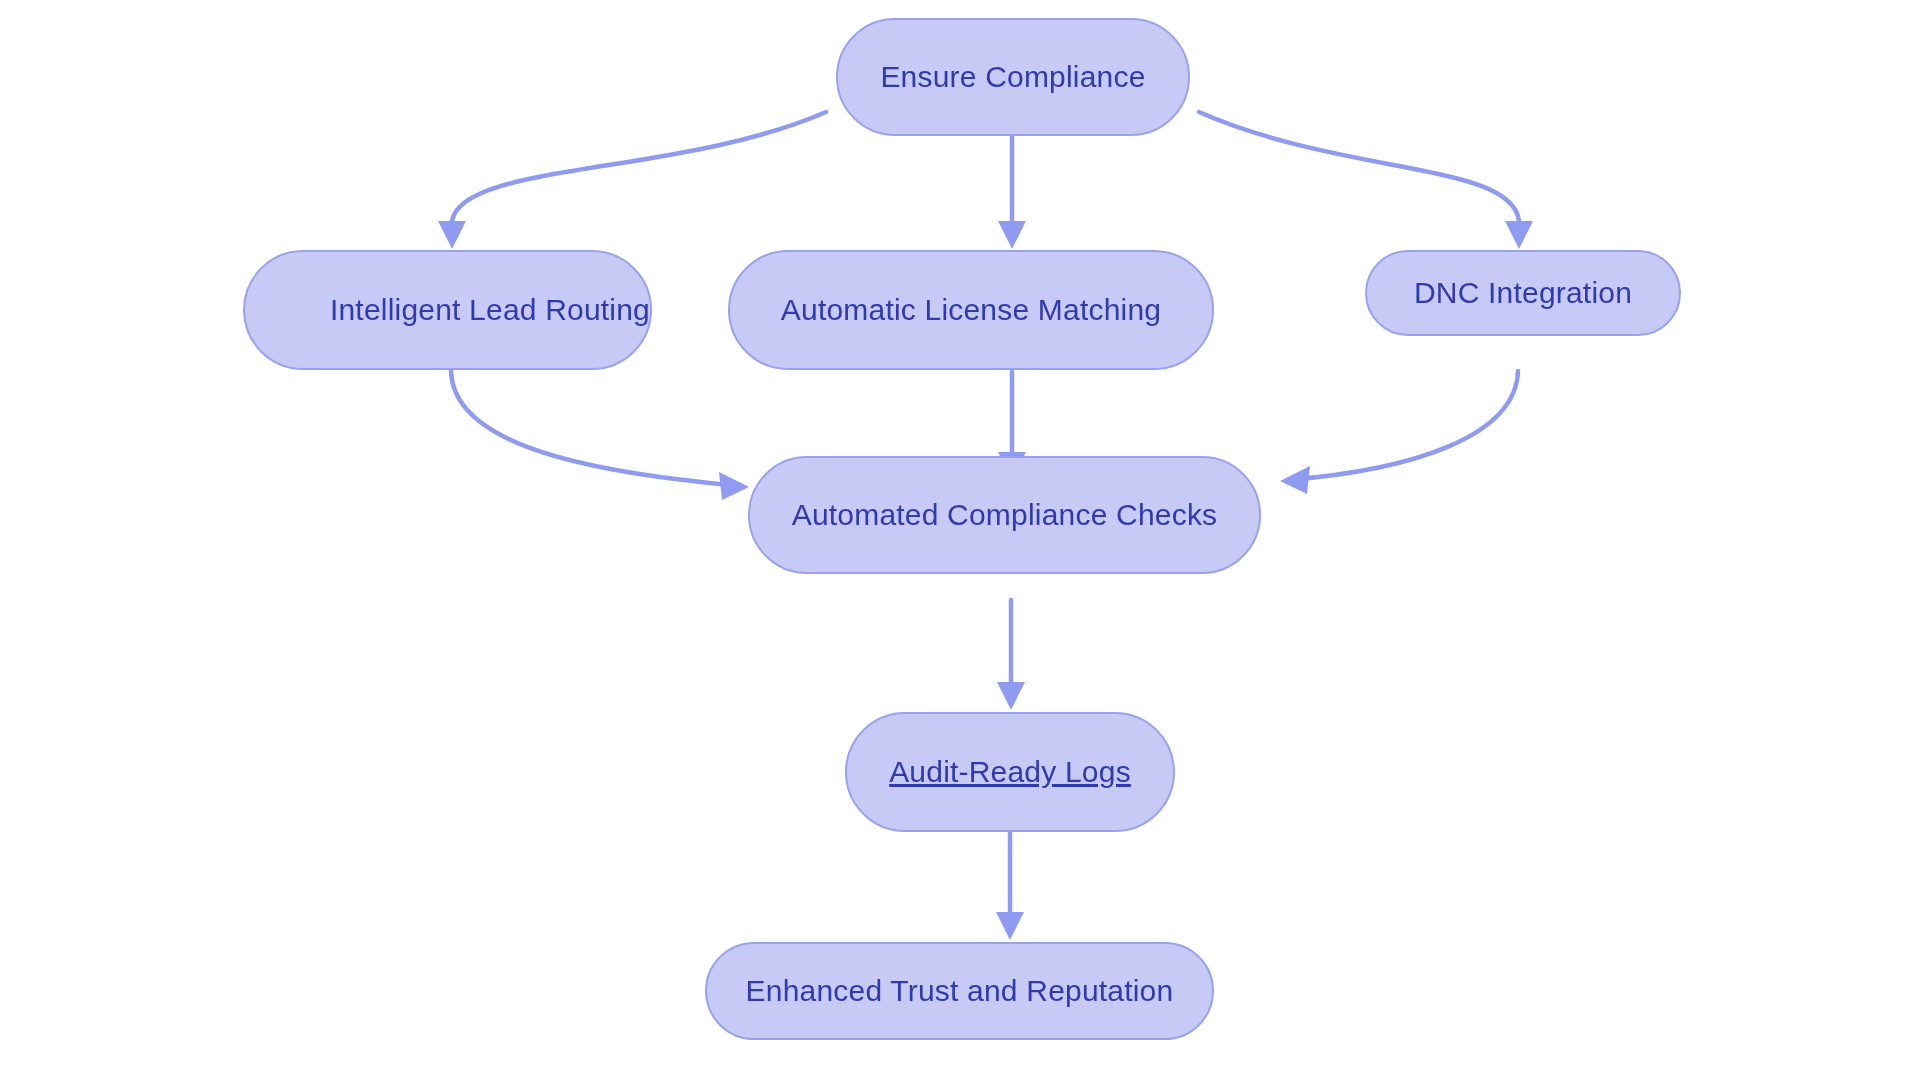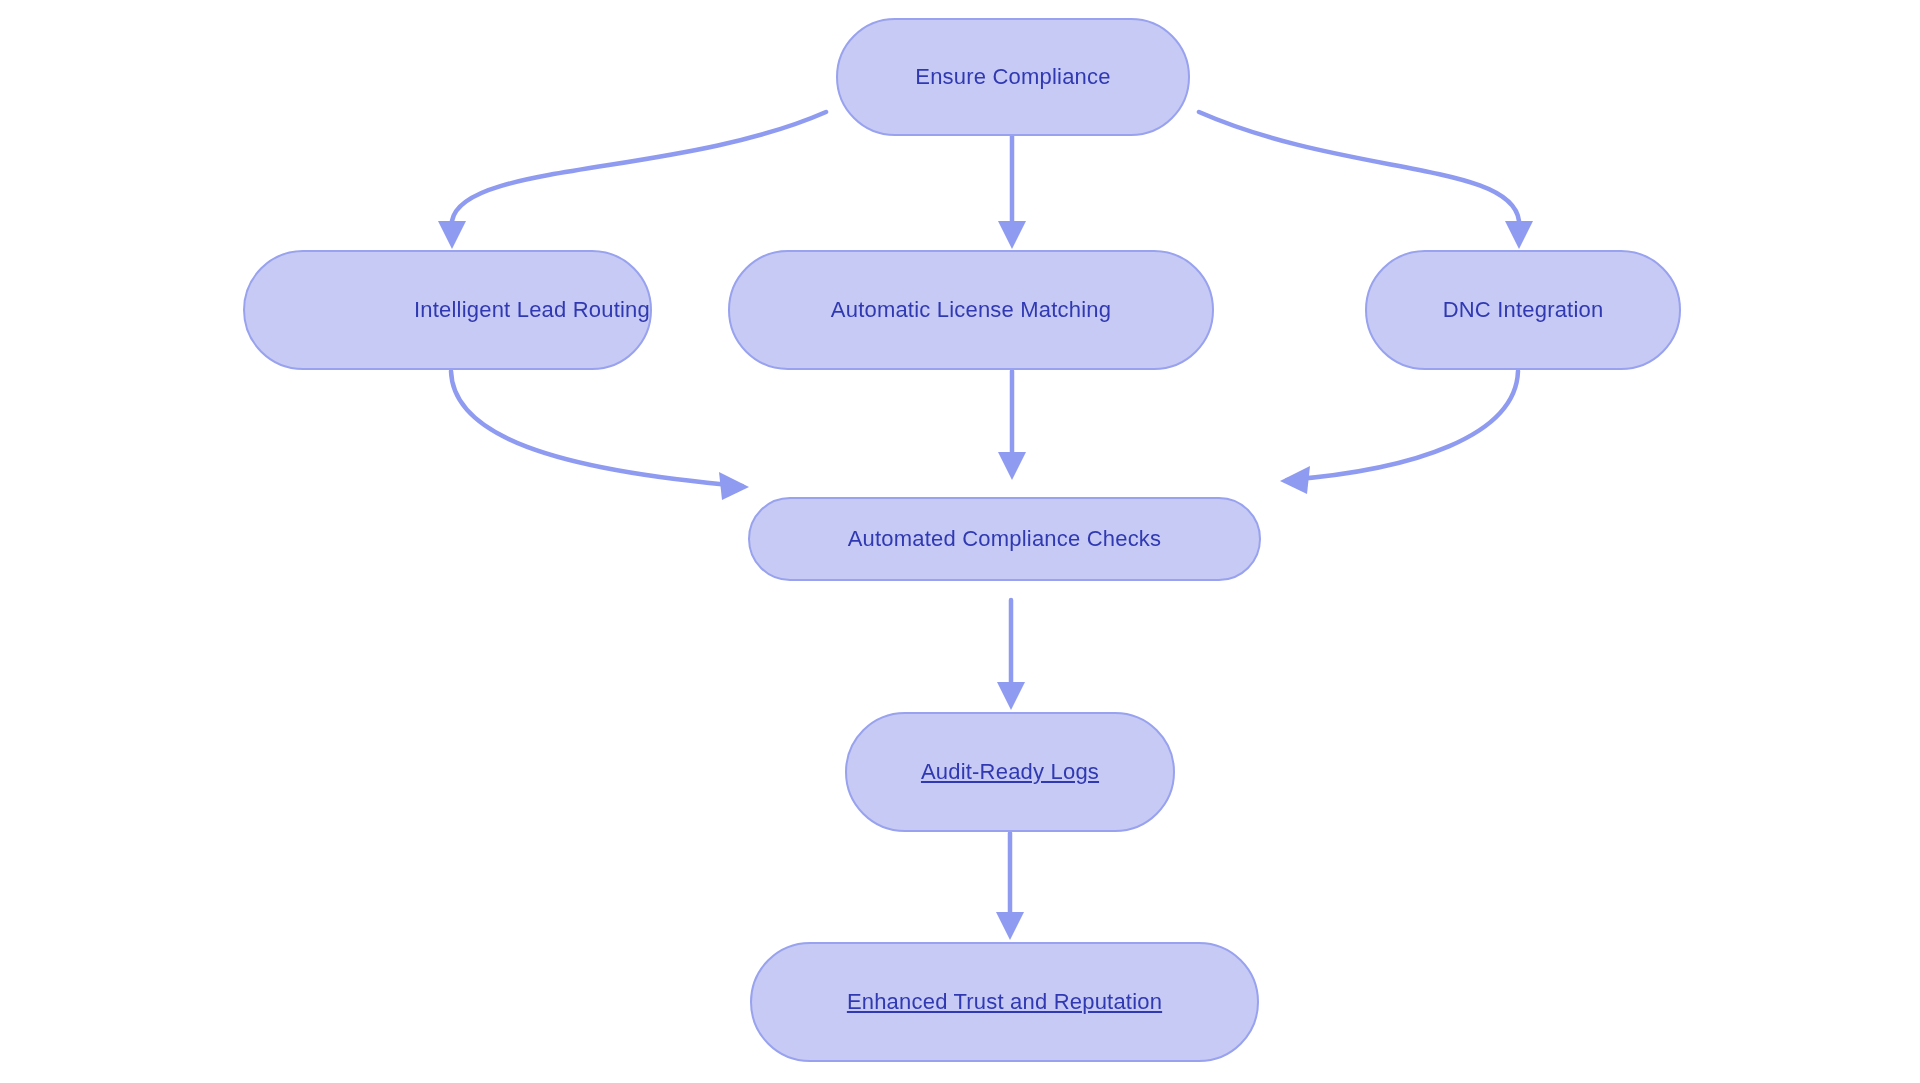--- a/index.html
+++ b/index.html
@@ -31,32 +31,32 @@
     fill:var(--arrow);
     stroke:none;
   }
   .node{
     position:absolute;
     display:flex;align-items:center;justify-content:center;
     background:var(--node-fill);
     border:2px solid var(--node-border);
     border-radius:62px;
     color:var(--node-text);
-    font-size:22px;
+    font-size:30px;
     letter-spacing:0.2px;
     white-space:nowrap;
     box-sizing:border-box;
   }
   .n1{left:836px;top:18px;width:354px;height:118px;}
   .n2{left:243px;top:250px;width:409px;height:120px;justify-content:flex-end;}
   .n3{left:728px;top:250px;width:486px;height:120px;}
-  .n4{left:1365px;top:250px;width:316px;height:120px;}
-  .n5{left:748px;top:497px;width:513px;height:84px;}
+  .n4{left:1365px;top:250px;width:316px;height:86px;}
+  .n5{left:748px;top:456px;width:513px;height:118px;}
   .n6{left:845px;top:712px;width:330px;height:120px;text-decoration:underline;}
-  .n7{left:750px;top:942px;width:509px;height:120px;text-decoration:underline;}
+  .n7{left:705px;top:942px;width:509px;height:98px;}
 </style>
 </head>
 <body>
 
 <div class="canvas">
 
   <svg class="edges" viewBox="0 0 1920 1083" xmlns="http://www.w3.org/2000/svg">
 
     <g>
       <path class="edge-line" d="M 826 112 C 680 176, 462 162, 452 221"></path>

